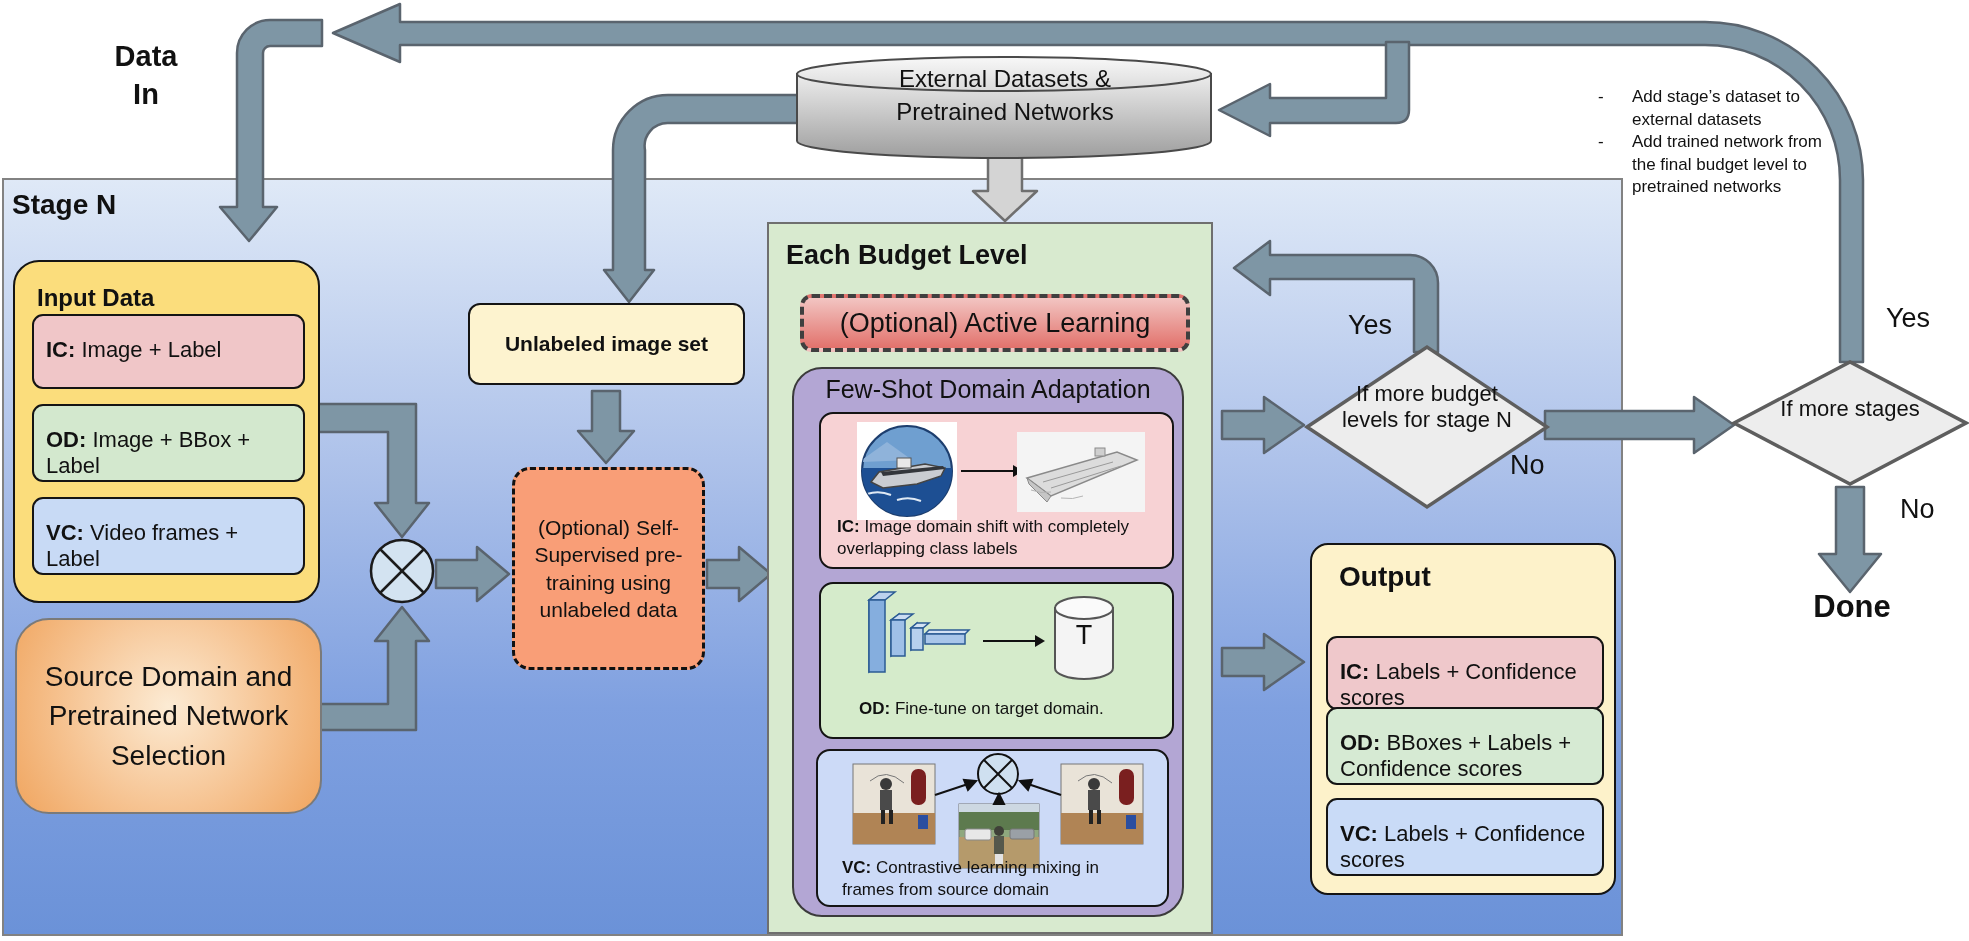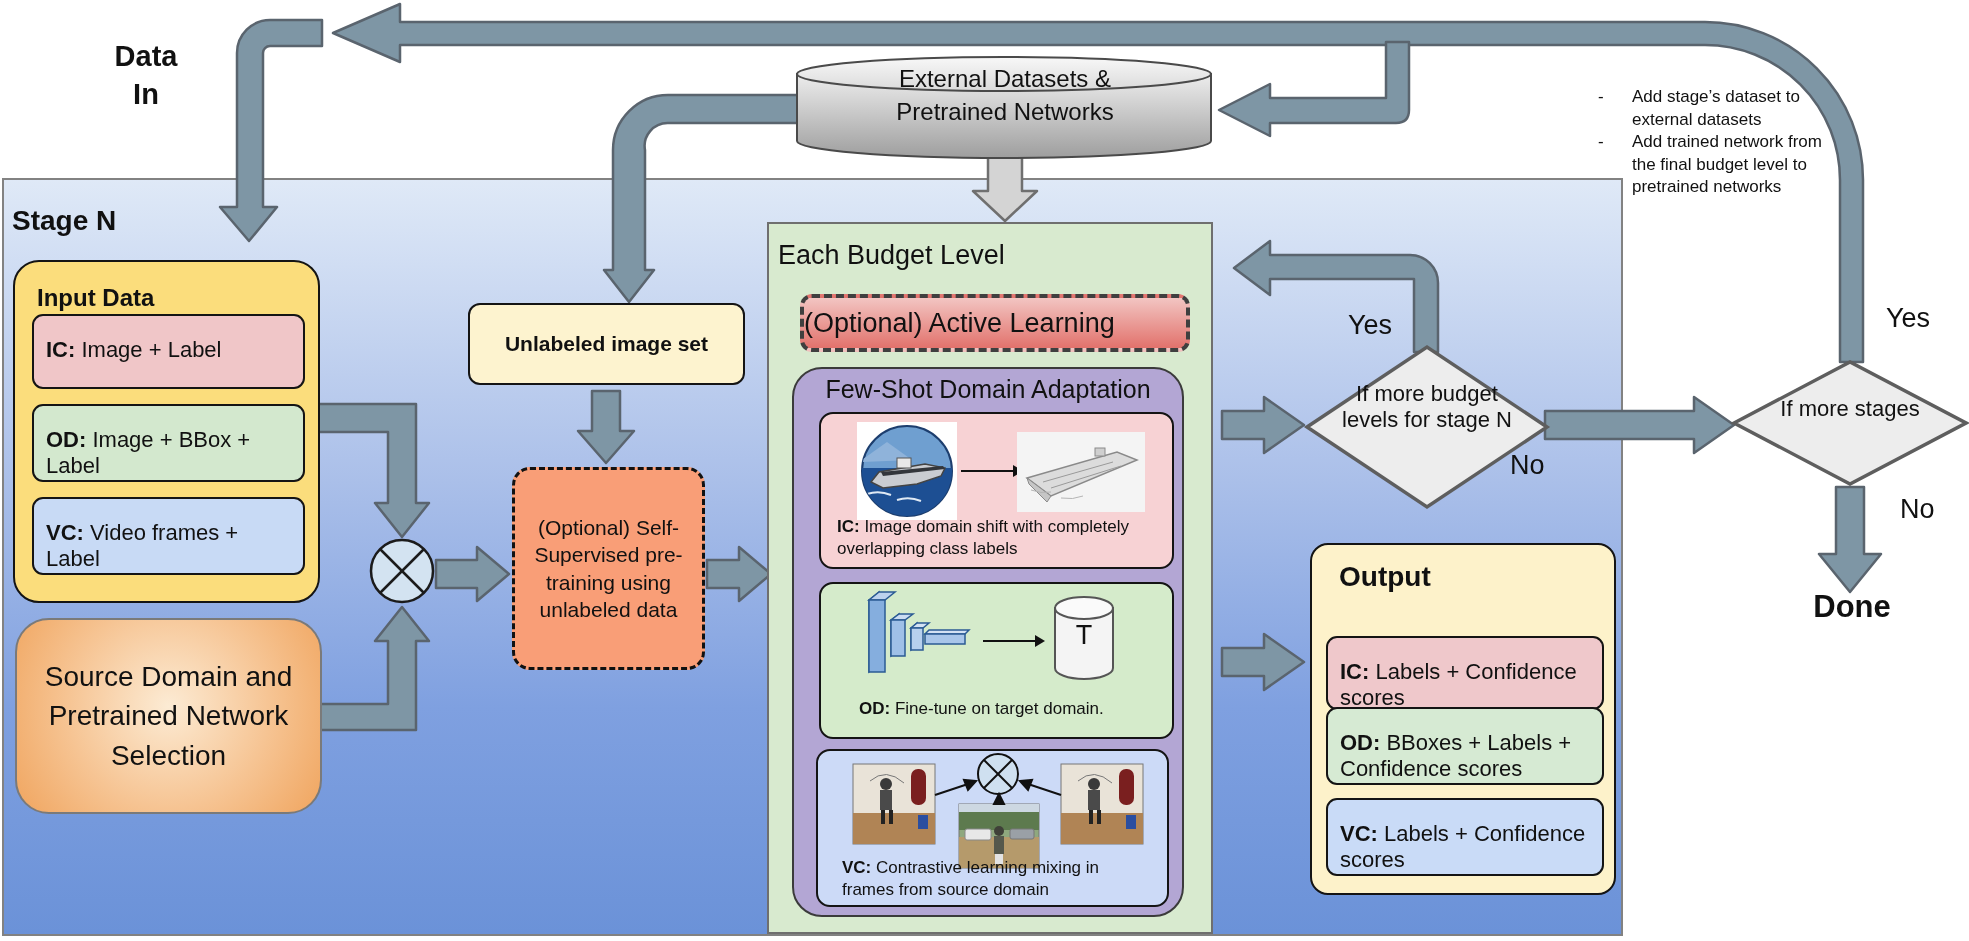--- a/index.html
+++ b/index.html
@@ -25,21 +25,21 @@
   #notes .note-row{display:flex;}
   #notes .dash{width:34px;flex:0 0 34px;}
   .z2{z-index:2;} .z3{z-index:3;}
 </style>
 </head>
 <body>
 
 <div id="canvas">
 
   <div id="stage-box" class="abs"></div>
-  <div class="abs big-title" style="left:12px;top:189px;margin-top:16px;">Stage N</div>
+  <div class="abs big-title" style="left:12px;top:189px;">Stage N</div>
 
   <div id="notes" class="abs">
     <div class="note-row">
       <span class="dash">-</span>
       <span>Add stage’s dataset to external datasets</span>
     </div>
     <div class="note-row">
       <span class="dash">-</span>
       <span>Add trained network from the final budget level to pretrained networks</span>
     </div>
@@ -122,24 +122,24 @@
        display:flex;align-items:center;justify-content:center;font-weight:bold;font-size:21px;">
     <div>Unlabeled image set</div>
   </div>
 
   <div class="rbox z3 center" style="left:512px;top:467px;width:193px;height:203px;border-radius:18px;background:#F99E77;
        border:3px dashed #111;display:flex;align-items:center;justify-content:center;font-size:21px;line-height:1.3;padding:0 8px;">
     <div>(Optional) Self-Supervised pre-training using unlabeled data</div>
   </div>
 
   <div class="abs z3" style="left:767px;top:222px;width:446px;height:712px;border:2px solid #6f6f6f;background:#D8EACF;">
-    <div class="abs" style="left:9px;top:16px;font-weight:normal;font-size:27px;">Each Budget Level</div>
+    <div class="abs" style="left:17px;top:16px;font-weight:bold;font-size:27px;">Each Budget Level</div>
 
     <div class="abs center" style="left:31px;top:70px;width:390px;height:58px;border:4px dashed #3f3f3f;border-radius:12px;
-         background:linear-gradient(180deg,#F2C5C2 0%,#E2726C 100%);display:flex;align-items:center;font-size:27px;">
+         background:linear-gradient(180deg,#F2C5C2 0%,#E2726C 100%);display:flex;align-items:center;justify-content:center;font-size:27px;">
       <div>(Optional) Active Learning</div>
     </div>
 
     <div class="abs" style="left:23px;top:143px;width:392px;height:550px;border:2.5px solid #3b3b3b;border-radius:30px;background:#B3A6D4;">
       <div class="abs center" style="left:0;top:6px;width:100%;font-size:25px;">Few-Shot Domain Adaptation</div>
 
       <div class="rbox" style="left:25px;top:43px;width:355px;height:157px;border-radius:14px;background:#F7D2D4;">
         <div class="abs" style="left:36px;top:8px;width:100px;height:98px;background:#fff;">
           <svg width="100" height="98" viewBox="0 0 100 98">
             <clipPath id="shipClip">

